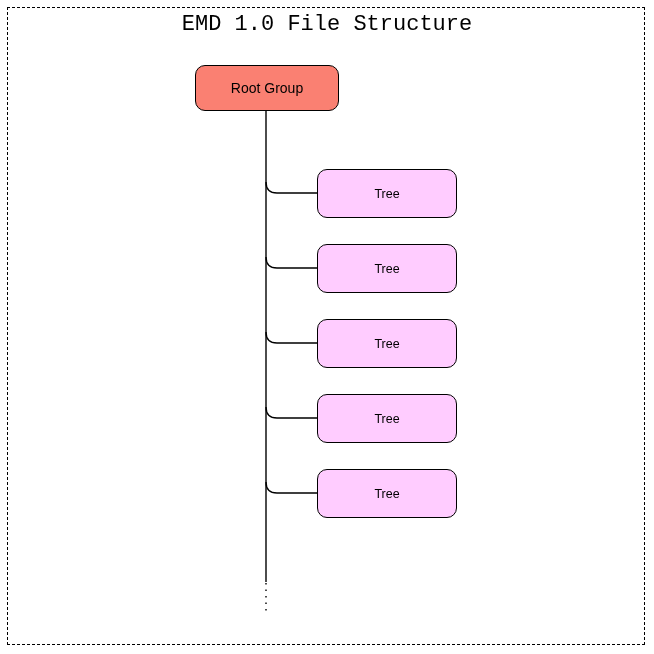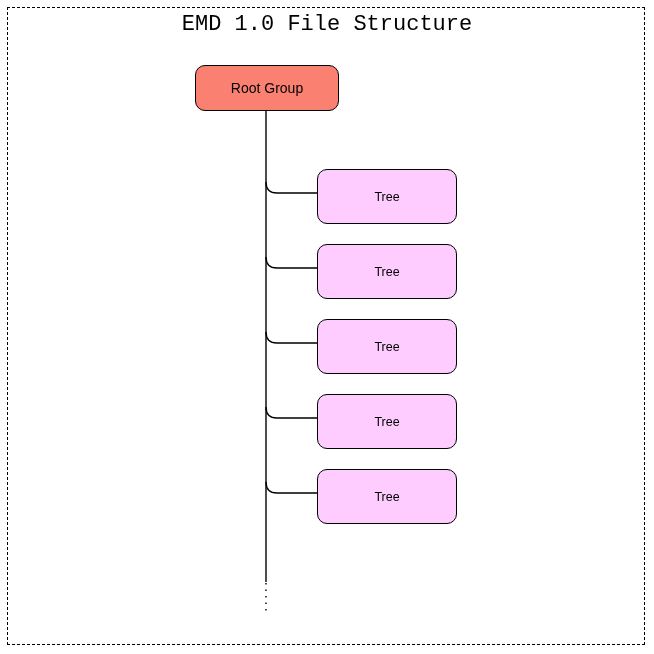--- a/index.html
+++ b/index.html
@@ -69,21 +69,21 @@
     left: 195px;
     top: 65px;
     width: 144px;
     height: 46px;
     font-size: 14px;
   }
   .node.tree {
     background: #ffccff;
     left: 317px;
     width: 140px;
-    height: 55px;
+    height: 49px;
     font-size: 12.5px;
   }
   .node-label {
     pointer-events: none;
   }
 </style>
 </head>
 <body>
 
 <div id="canvas">

